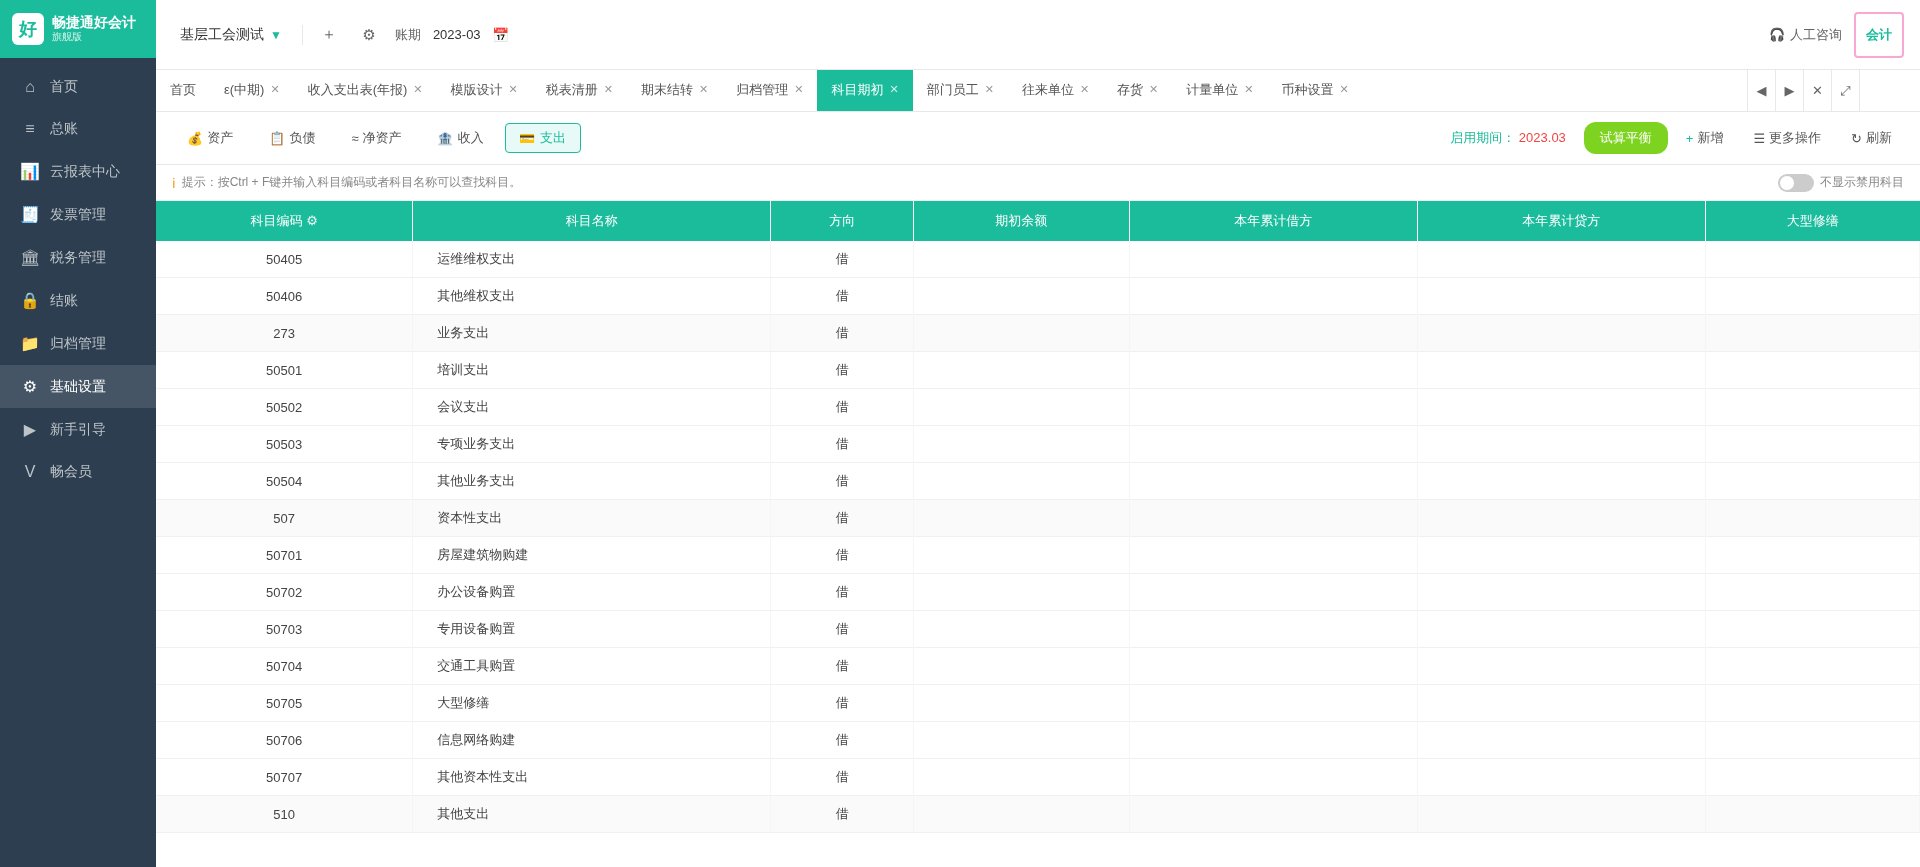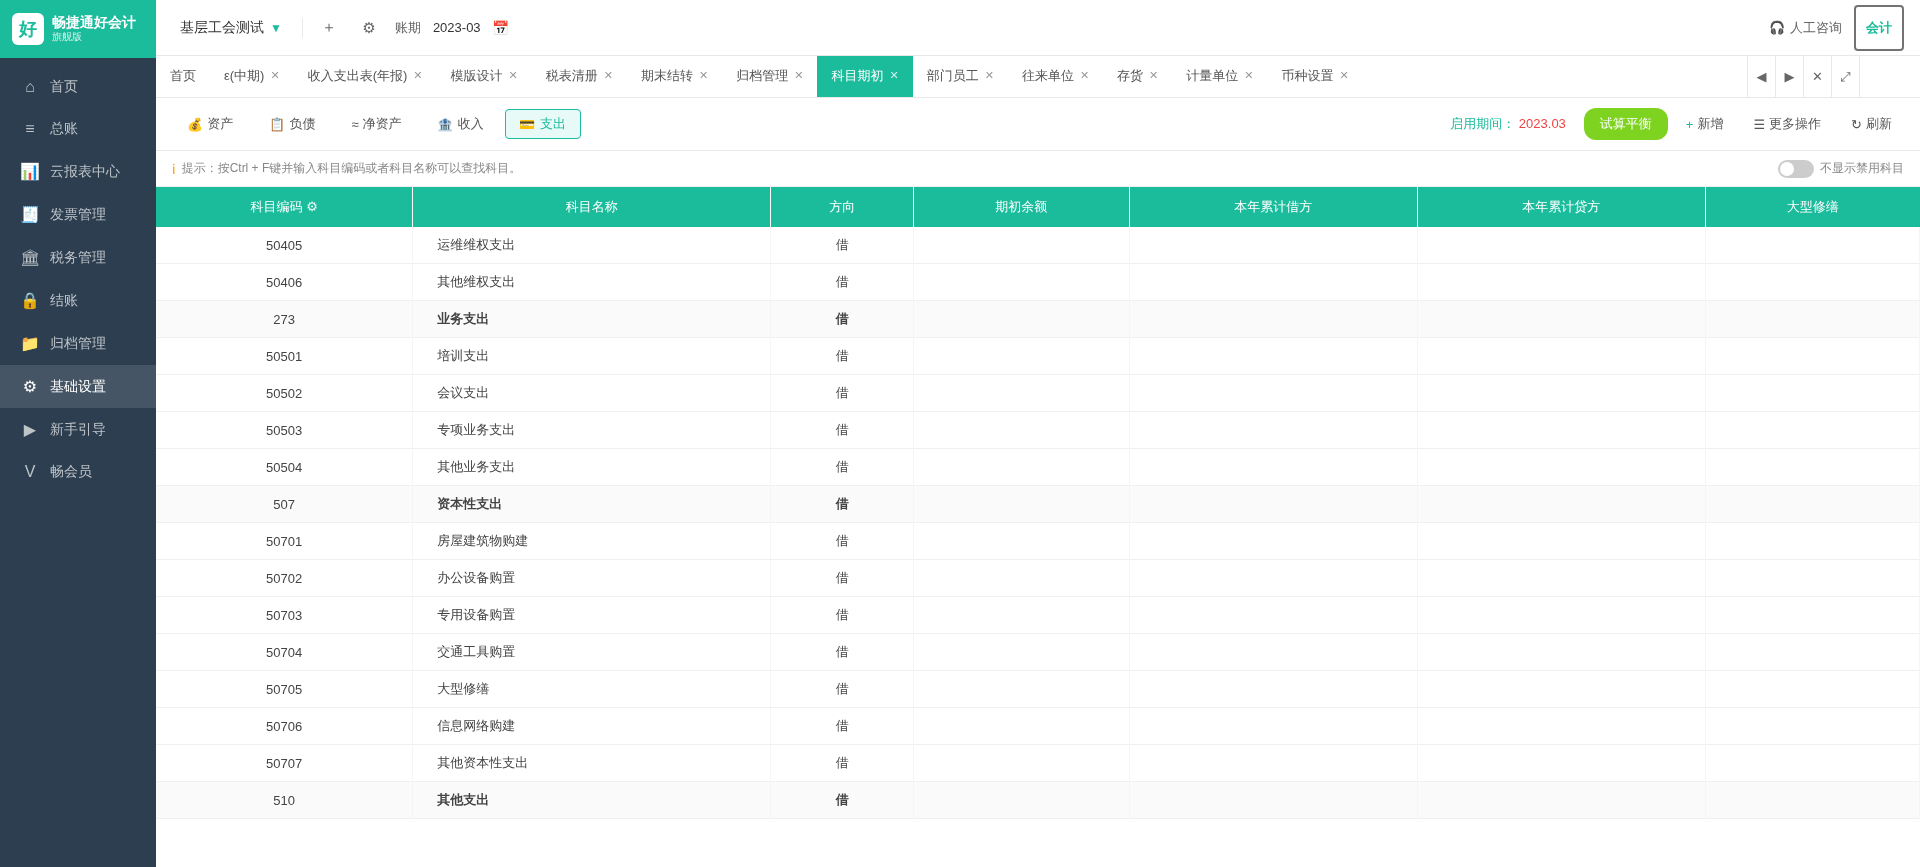--- a/index.html
+++ b/index.html
@@ -59,21 +59,21 @@
       cursor: pointer;
       border-top: 1px solid rgba(255,255,255,0.06);
     }
 
     
     .main { flex: 1; display: flex; flex-direction: column; overflow: hidden; }
 
     
     .topbar {
       background: white;
-      height: 56px;
+      height: 70px;
       display: flex;
       align-items: center;
       padding: 0 16px;
       border-bottom: 1px solid #e8e8e8;
       gap: 12px;
       justify-content: center;
     }
     .company-selector {
       display: flex;
       align-items: center;
@@ -93,21 +93,21 @@
     }
     .period-label { font-size: 13px; color: #666; }
     .period-value { font-size: 13px; color: #333; font-weight: 500; }
     .period-icon { color: #1abc9c; cursor: pointer; font-size: 14px; }
     .topbar-right { margin-left: auto; display: flex; align-items: center; gap: 12px; }
     .service-btn {
       display: flex; align-items: center; gap: 4px;
       color: #666; font-size: 13px; cursor: pointer;
     }
     .account-btn {
-      border: 2px solid #737373;
+      border: 2px solid #f9a8d4;
       color: #1abc9c;
       font-size: 13px;
       font-weight: bold;
       padding: 12px 10px;
       border-radius: 4px;
       cursor: pointer;
     }
 
     
     .tabbar {
@@ -266,21 +266,21 @@
     tbody tr { border-bottom: 1px solid #f0f0f0; }
     tbody td {
       padding: 9px 12px;
       color: #444;
       text-align: center;
       border-right: 1px solid #f5f5f5;
     }
     tbody td:first-child { text-align: center; }
     tbody td:nth-child(2) { text-align: left; padding-left: 24px; }
     tbody tr.level1 td:first-child { font-weight: 500; }
-    tbody tr.level1 td { font-weight: 700; background: #fafafa; }
+    tbody tr.level1 td { font-weight: 400; background: #fafafa; }
     .settings-icon { cursor: pointer; color: rgba(255,255,255,0.9); font-size: 13px; }
 
     
     .table-wrapper::-webkit-scrollbar { width: 8px; }
     .table-wrapper::-webkit-scrollbar-track { background: #f5f5f5; }
     .table-wrapper::-webkit-scrollbar-thumb { background: #ccc; border-radius: 4px; }
   </style>
 </head>
 <body>
 

